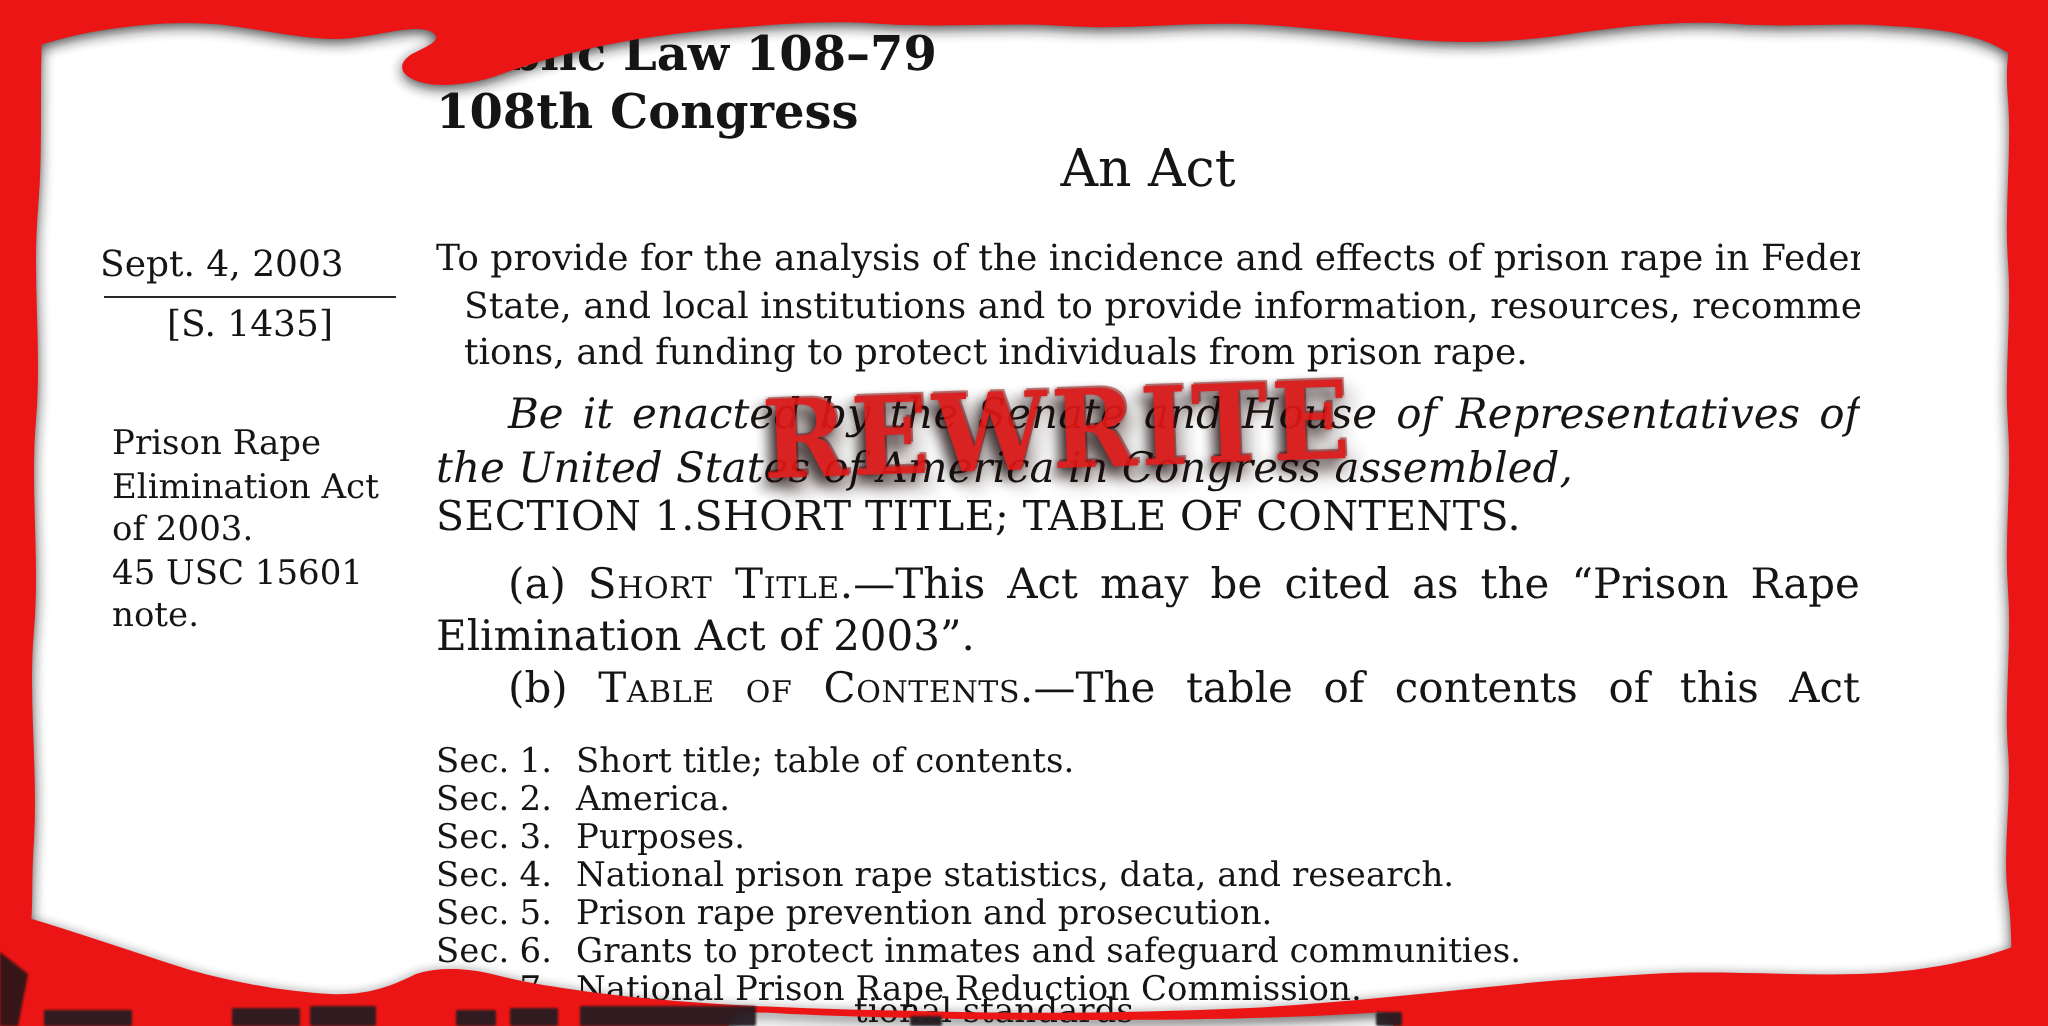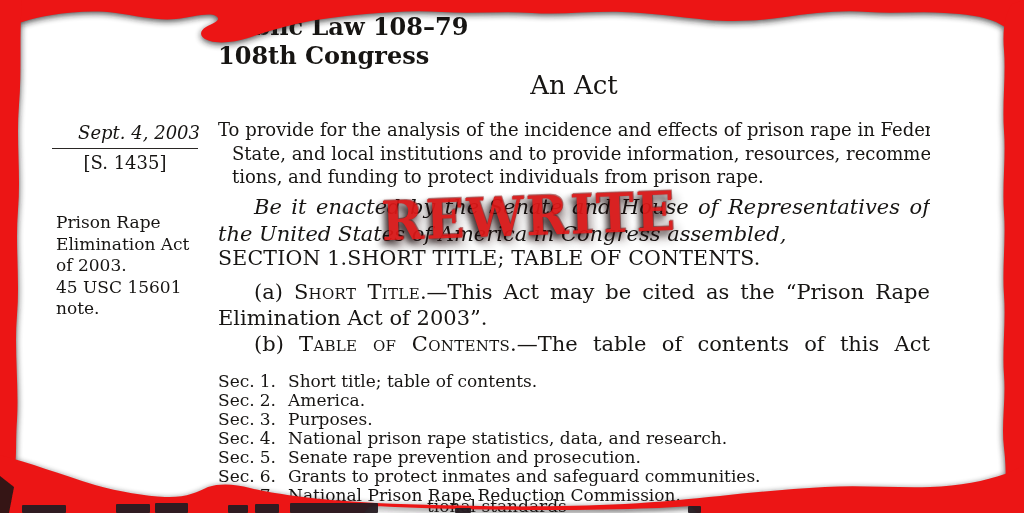--- a/index.html
+++ b/index.html
@@ -1,21 +1,21 @@
 <!DOCTYPE html>
 <html><head>
 <meta charset="utf-8">
 <style>
   html,body{margin:0;padding:0;background:#fff;}
   .canvas{position:relative;width:1024px;height:513px;background:#fff;overflow:hidden;
           font-family:"DejaVu Serif",serif;color:#171513;}
 
   
   .margin-col{position:absolute;left:50px;top:0;width:150px;z-index:1;}
-  .margin-date{position:absolute;left:0;top:122px;width:150px;text-align:right;font-size:18px;font-style:italic;}
+  .margin-date{position:absolute;left:0;top:122px;width:150px;text-align:left;font-size:18px;}
   .margin-rule{position:absolute;left:2px;top:148px;width:146px;border-top:1.6px solid #2a2724;}
   .margin-bill{position:absolute;left:0;top:152px;width:150px;text-align:center;font-size:18px;}
   .margin-cite{position:absolute;left:6px;top:212px;width:142px;font-size:17px;line-height:21.5px;}
 
   
   .main-col{position:absolute;left:218px;top:0;width:712px;z-index:1;}
   .pl-header{position:absolute;left:0;top:12px;font-size:24px;font-weight:bold;line-height:29px;}
   .an-act{position:absolute;left:0;top:70px;width:712px;text-align:center;font-size:26px;font-weight:400;}
   .preamble{position:absolute;left:0;top:118px;width:712px;font-size:18px;line-height:23.5px;}
   .preamble .jline{text-align:justify;text-align-last:justify;overflow:hidden;white-space:nowrap;}
@@ -106,21 +106,21 @@
           <span class="toc-title">Purposes.</span>
         </div>
       <div class="toc-row">
           <span class="toc-sec">Sec.</span>
           <span class="toc-num">4.</span>
           <span class="toc-title">National prison rape statistics, data, and research.</span>
         </div>
       <div class="toc-row">
           <span class="toc-sec">Sec.</span>
           <span class="toc-num">5.</span>
-          <span class="toc-title">Senate rape prevention and prosecution.</span>
+          <span class="toc-title">Prison rape prevention and prosecution.</span>
         </div>
       <div class="toc-row">
           <span class="toc-sec">Sec.</span>
           <span class="toc-num">6.</span>
           <span class="toc-title">Grants to protect inmates and safeguard communities.</span>
         </div>
       <div class="toc-row">
           <span class="toc-sec">Sec.</span>
           <span class="toc-num">7.</span>
           <span class="toc-title">National Prison Rape Reduction Commission.</span>

